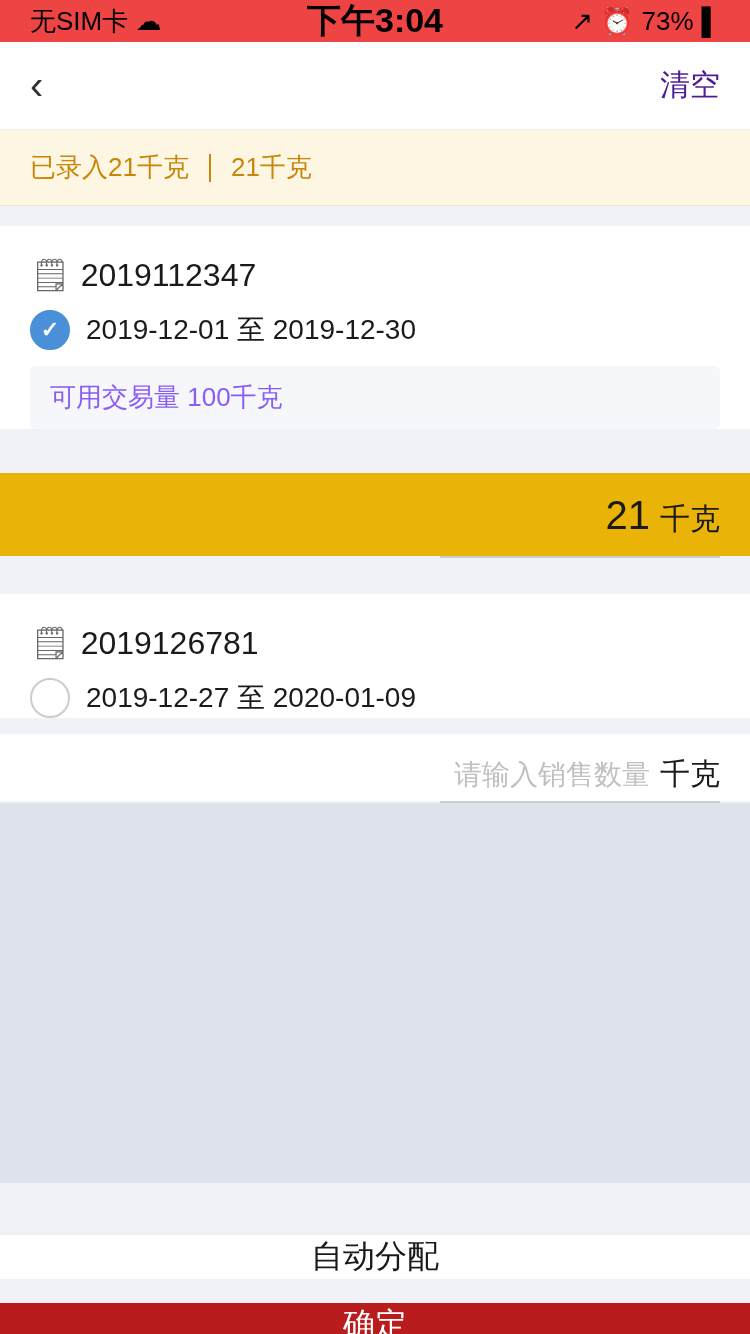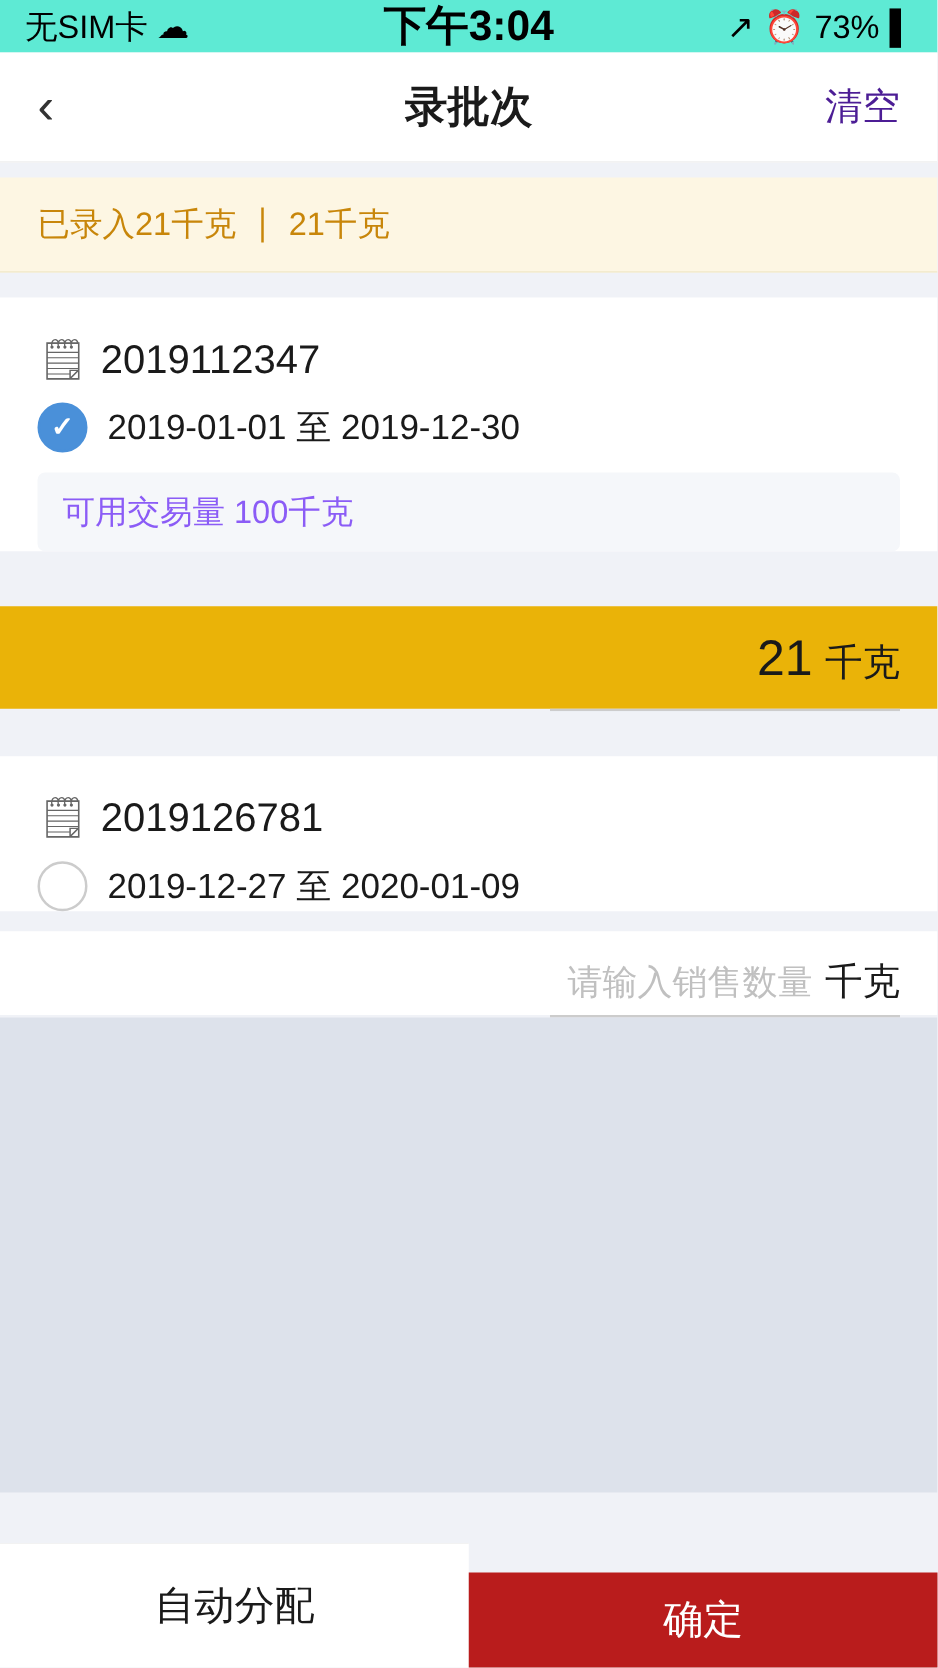--- a/index.html
+++ b/index.html
@@ -10,25 +10,25 @@
       min-height: 1334px;
       font-family: -apple-system, "PingFang SC", "Helvetica Neue", sans-serif;
       background: #f0f2f7;
       overflow-x: hidden;
     }
 
     
     .status-bar {
       width: 750px;
       height: 42px;
-      background: #5eead4;
+      background: #ef4444;
       display: flex;
       align-items: center;
       justify-content: space-between;
-      padding: 0 20px;
+      padding: 0 30px;
       font-size: 26px;
     }
     .status-left {
       display: flex;
       align-items: center;
       gap: 10px;
       font-size: 26px;
       color: #000;
     }
     .status-center {
@@ -78,21 +78,20 @@
 
     
     .info-banner {
       width: 750px;
       background: #fdf6e3;
       padding: 20px 30px;
       display: flex;
       align-items: center;
       gap: 20px;
       border-bottom: 1px solid #f0e8c8;
-      margin-top: 12px;
     }
     .info-banner-label {
       font-size: 26px;
       color: #c8860a;
     }
     .info-banner-divider {
       width: 2px;
       height: 28px;
       background: #c8860a;
     }
@@ -225,20 +224,21 @@
     }
 
     
     .bottom-bar {
       position: fixed;
       bottom: 0;
       left: 0;
       width: 750px;
       height: 100px;
       display: flex;
+      flex-direction: column;
     }
     .btn-auto {
       flex: 1;
       background: #fff;
       border: none;
       font-size: 32px;
       color: #1a1a1a;
       cursor: pointer;
       border-top: 1px solid #eee;
     }
@@ -268,40 +268,39 @@
   <div class="status-right">
     <span>↗</span>
     <span>⏰</span>
     <span>73%</span>
     <span>▌</span>
   </div>
 </div>
 
 <div class="nav-bar">
   <span class="nav-back">‹</span>
-  <span class="nav-title">录批次</span>
   <span class="nav-clear">清空</span>
 </div>
 
 <div class="info-banner">
   <span class="info-banner-label">已录入21千克</span>
   <div class="info-banner-divider"></div>
   <span class="info-banner-value">21千克</span>
 </div>
 
 <div class="card">
   <div class="card-header">
     <span class="card-icon">🗒</span>
     <span class="card-id">2019112347</span>
   </div>
   <div class="card-row">
     <div class="radio-circle checked">
       <span class="radio-check">✓</span>
     </div>
-    <span class="date-range">2019-01-01 至 2019-12-30</span>
+    <span class="date-range">2019-12-01 至 2019-12-30</span>
   </div>
   <div class="available-qty">可用交易量 100千克</div>
 </div>
 
 <div class="amount-row">
   <span class="amount-value">21</span>
   <span class="amount-unit">千克</span>
 </div>
 <div class="amount-divider"></div>
 

